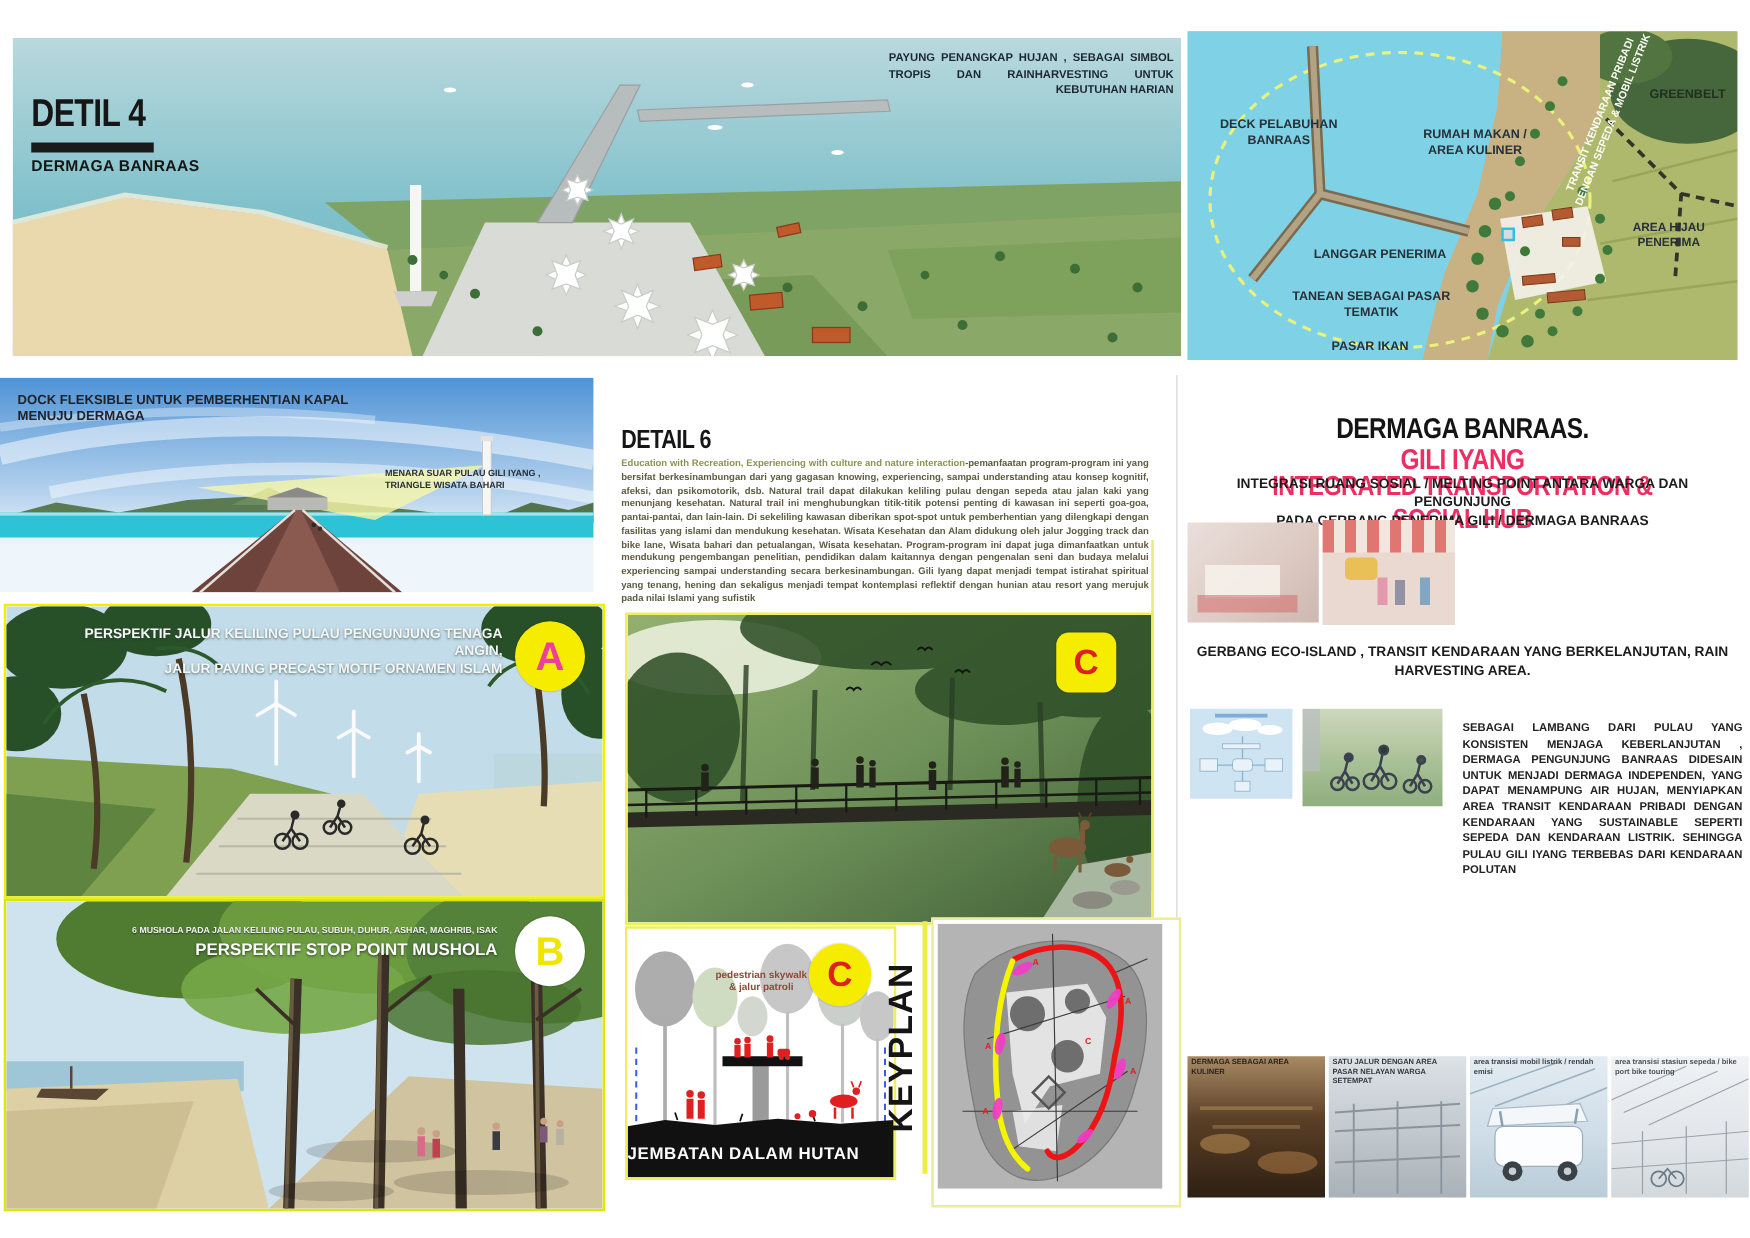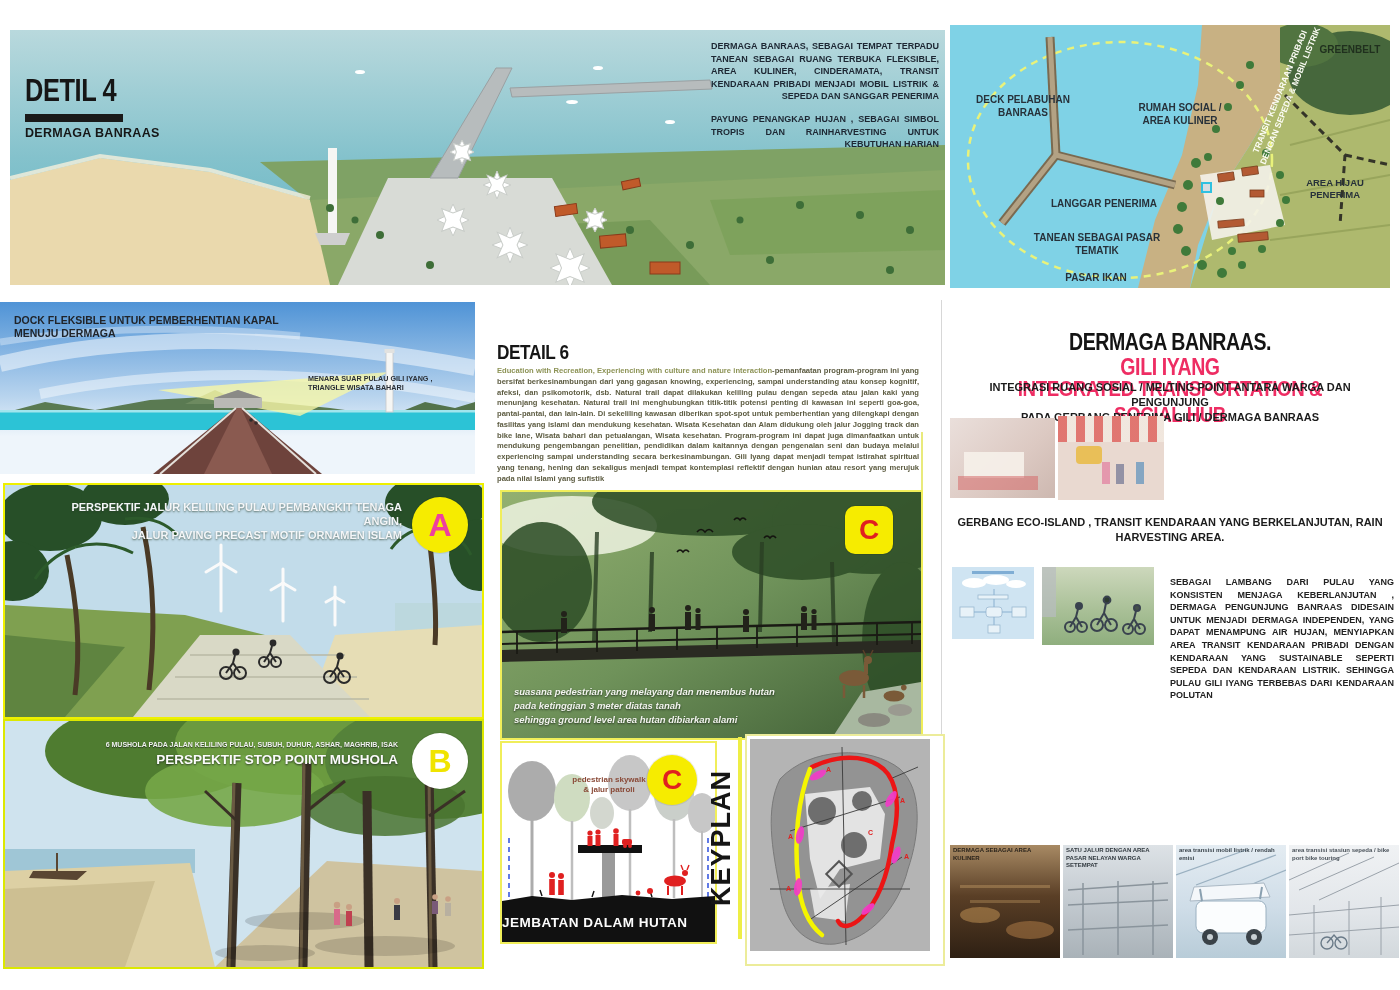--- a/index.html
+++ b/index.html
@@ -177,21 +177,20 @@
           <circle cx="760" cy="230" r="4"></circle>
           <circle cx="880" cy="240" r="4"></circle>
       </g>
     </svg>
     <div id="detil4" class="abs">
       <div class="t cond"><span class="sqz">DETIL 4</span></div>
       <div class="bar"></div>
       <div class="s">DERMAGA BANRAAS</div>
     </div>
     <div id="heroText" class="abs">
-      <p>DERMAGA BANRAAS, SEBAGAI TEMPAT TERPADU TANEAN SEBAGAI RUANG TERBUKA FLEKSIBLE, AREA KULINER, CINDERAMATA, TRANSIT KENDARAAN PRIBADI MENJADI MOBIL LISTRIK &amp; SEPEDA DAN SANGGAR PENERIMA</p>
       <p>PAYUNG PENANGKAP HUJAN , SEBAGAI SIMBOL TROPIS DAN RAINHARVESTING UNTUK KEBUTUHAN HARIAN</p>
     </div>
   </div>
 
   <div id="siteplan" class="abs">
     <svg class="art" viewBox="0 0 440 263" preserveAspectRatio="none">
       <rect width="440" height="263" fill="#7fd2e6"></rect>
 
       <polygon points="330,0 440,0 440,263 240,263 268,170 300,120 330,70" fill="#aeb96e"></polygon>
       <ellipse cx="400" cy="48" rx="62" ry="42" fill="#46673c"></ellipse>
@@ -241,23 +240,23 @@
           <circle cx="336" cy="175" r="4"></circle>
           <circle cx="330" cy="198" r="4"></circle>
         <circle cx="312" cy="224" r="4"></circle>
           <circle cx="258" cy="132" r="4"></circle>
           <circle cx="270" cy="176" r="4"></circle>
           <circle cx="282" cy="226" r="4"></circle>
       </g>
     </svg>
     <div class="spLbl" style="left:18px;top:68px;width:110px;">DECK PELABUHAN
 BANRAAS</div>
-    <div class="spLbl" style="left:168px;top:76px;width:124px;">RUMAH SOCIAL /
+    <div class="spLbl" style="left:168px;top:76px;width:124px;">RUMAH MAKAN /
 AREA KULINER</div>
-    <div class="spLbl" style="left:362px;top:18px;width:76px;color:#20301e;">GREENBELT</div>
+    <div class="spLbl" style="left:362px;top:44px;width:76px;color:#20301e;">GREENBELT</div>
     <div class="spLbl" style="left:84px;top:172px;width:140px;">LANGGAR PENERIMA</div>
     <div class="spLbl" style="left:72px;top:206px;width:150px;">TANEAN SEBAGAI PASAR
 TEMATIK</div>
     <div class="spLbl" style="left:96px;top:246px;width:100px;">PASAR IKAN</div>
     <div class="spLbl" style="left:330px;top:152px;width:110px;font-size:9.5px;">AREA HIJAU PENERIMA</div>
     <div id="spTransit" class="abs lbl">TRANSIT KENDARAAN PRIBADI
 DENGAN SEPEDA &amp; MOBIL LISTRIK</div>
   </div>
 
   <div id="dock" class="abs">
@@ -375,21 +374,21 @@
             <circle cx="3" cy="-10" r="2.4" fill="#2a2a2a"></circle>
           </g>
         <g transform="translate(332,182)">
             <circle cx="-7" cy="10" r="6"></circle>
             <circle cx="7" cy="10" r="6"></circle>
             <path d="M-7,10 L0,0 L7,10 M0,0 L2,-8"></path>
             <circle cx="3" cy="-11" r="2.6" fill="#2a2a2a"></circle>
           </g>
       </g>
     </svg>
-    <div id="capA" class="abs lbl">PERSPEKTIF JALUR KELILING PULAU PEMBANGKIT TENAGA ANGIN,
+    <div id="capA" class="abs lbl">PERSPEKTIF JALUR KELILING PULAU PENGUNJUNG TENAGA ANGIN,
 JALUR PAVING PRECAST MOTIF ORNAMEN ISLAM</div>
     <div id="mA" class="marker">A</div>
   </div>
 
   <div id="panelB" class="panel">
     <svg class="art" viewBox="0 0 477 246" preserveAspectRatio="none">
       <rect width="477" height="246" fill="#cfe3ee"></rect>
       <rect y="128" width="190" height="24" fill="#9fc6d6"></rect>
       <polygon points="0,150 185,142 210,246 0,246" fill="#ddd0a4"></polygon>
       <polygon points="0,168 150,160 120,246 0,246" fill="#cdbf92"></polygon>
@@ -549,23 +548,20 @@
           </g>
       </g>
 
       <g stroke="#14140f" stroke-width="1.6" fill="none">
         <path d="M195,40 q4,-5 8,0 q4,-5 8,0"></path>
           <path d="M232,28 q3,-4 6,0 q3,-4 6,0"></path>
         <path d="M262,46 q3,-4 6,0 q3,-4 6,0"></path>
           <path d="M175,60 q3,-4 6,0 q3,-4 6,0"></path>
       </g>
     </svg>
-    <div id="capC" class="abs pre">suasana pedestrian yang melayang dan menembus hutan
-pada ketinggian 3 meter diatas tanah
-sehingga ground level area hutan dibiarkan alami</div>
     <div id="mC" class="marker">C</div>
   </div>
 
   <div id="panelCD" class="panel">
     <svg class="art" viewBox="0 0 213 199" preserveAspectRatio="none">
       <rect width="213" height="199" fill="#ffffff"></rect>
 
       <g opacity=".55">
         <ellipse cx="30" cy="48" rx="24" ry="30" fill="#6a6a6a"></ellipse>
           <line x1="30" y1="75" x2="30" y2="160" stroke="#6a6a6a" stroke-width="3"></line>

